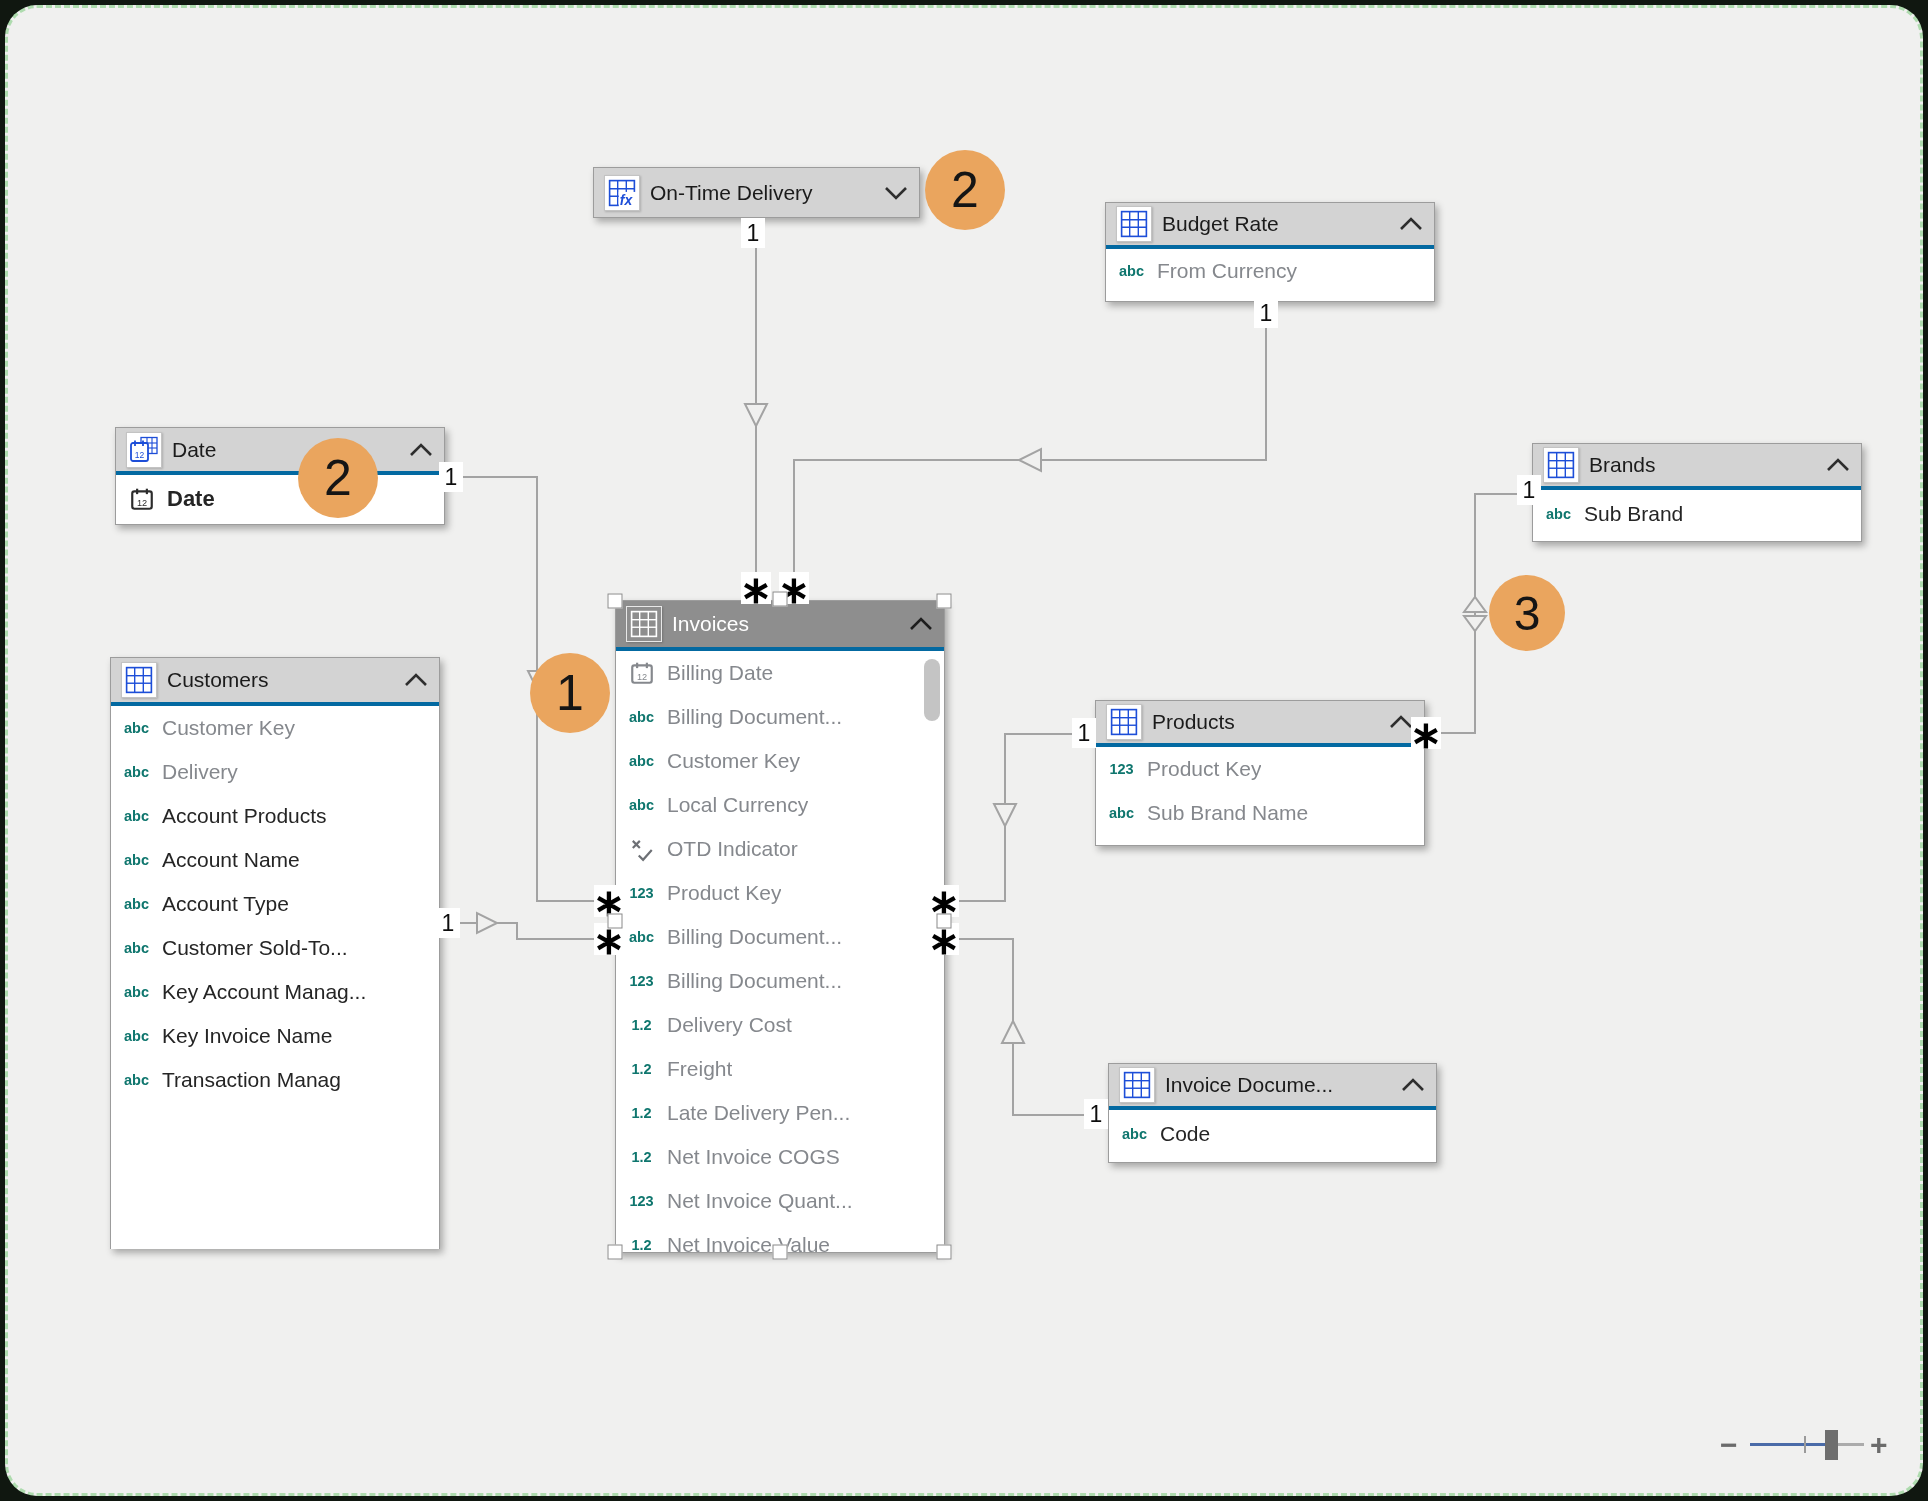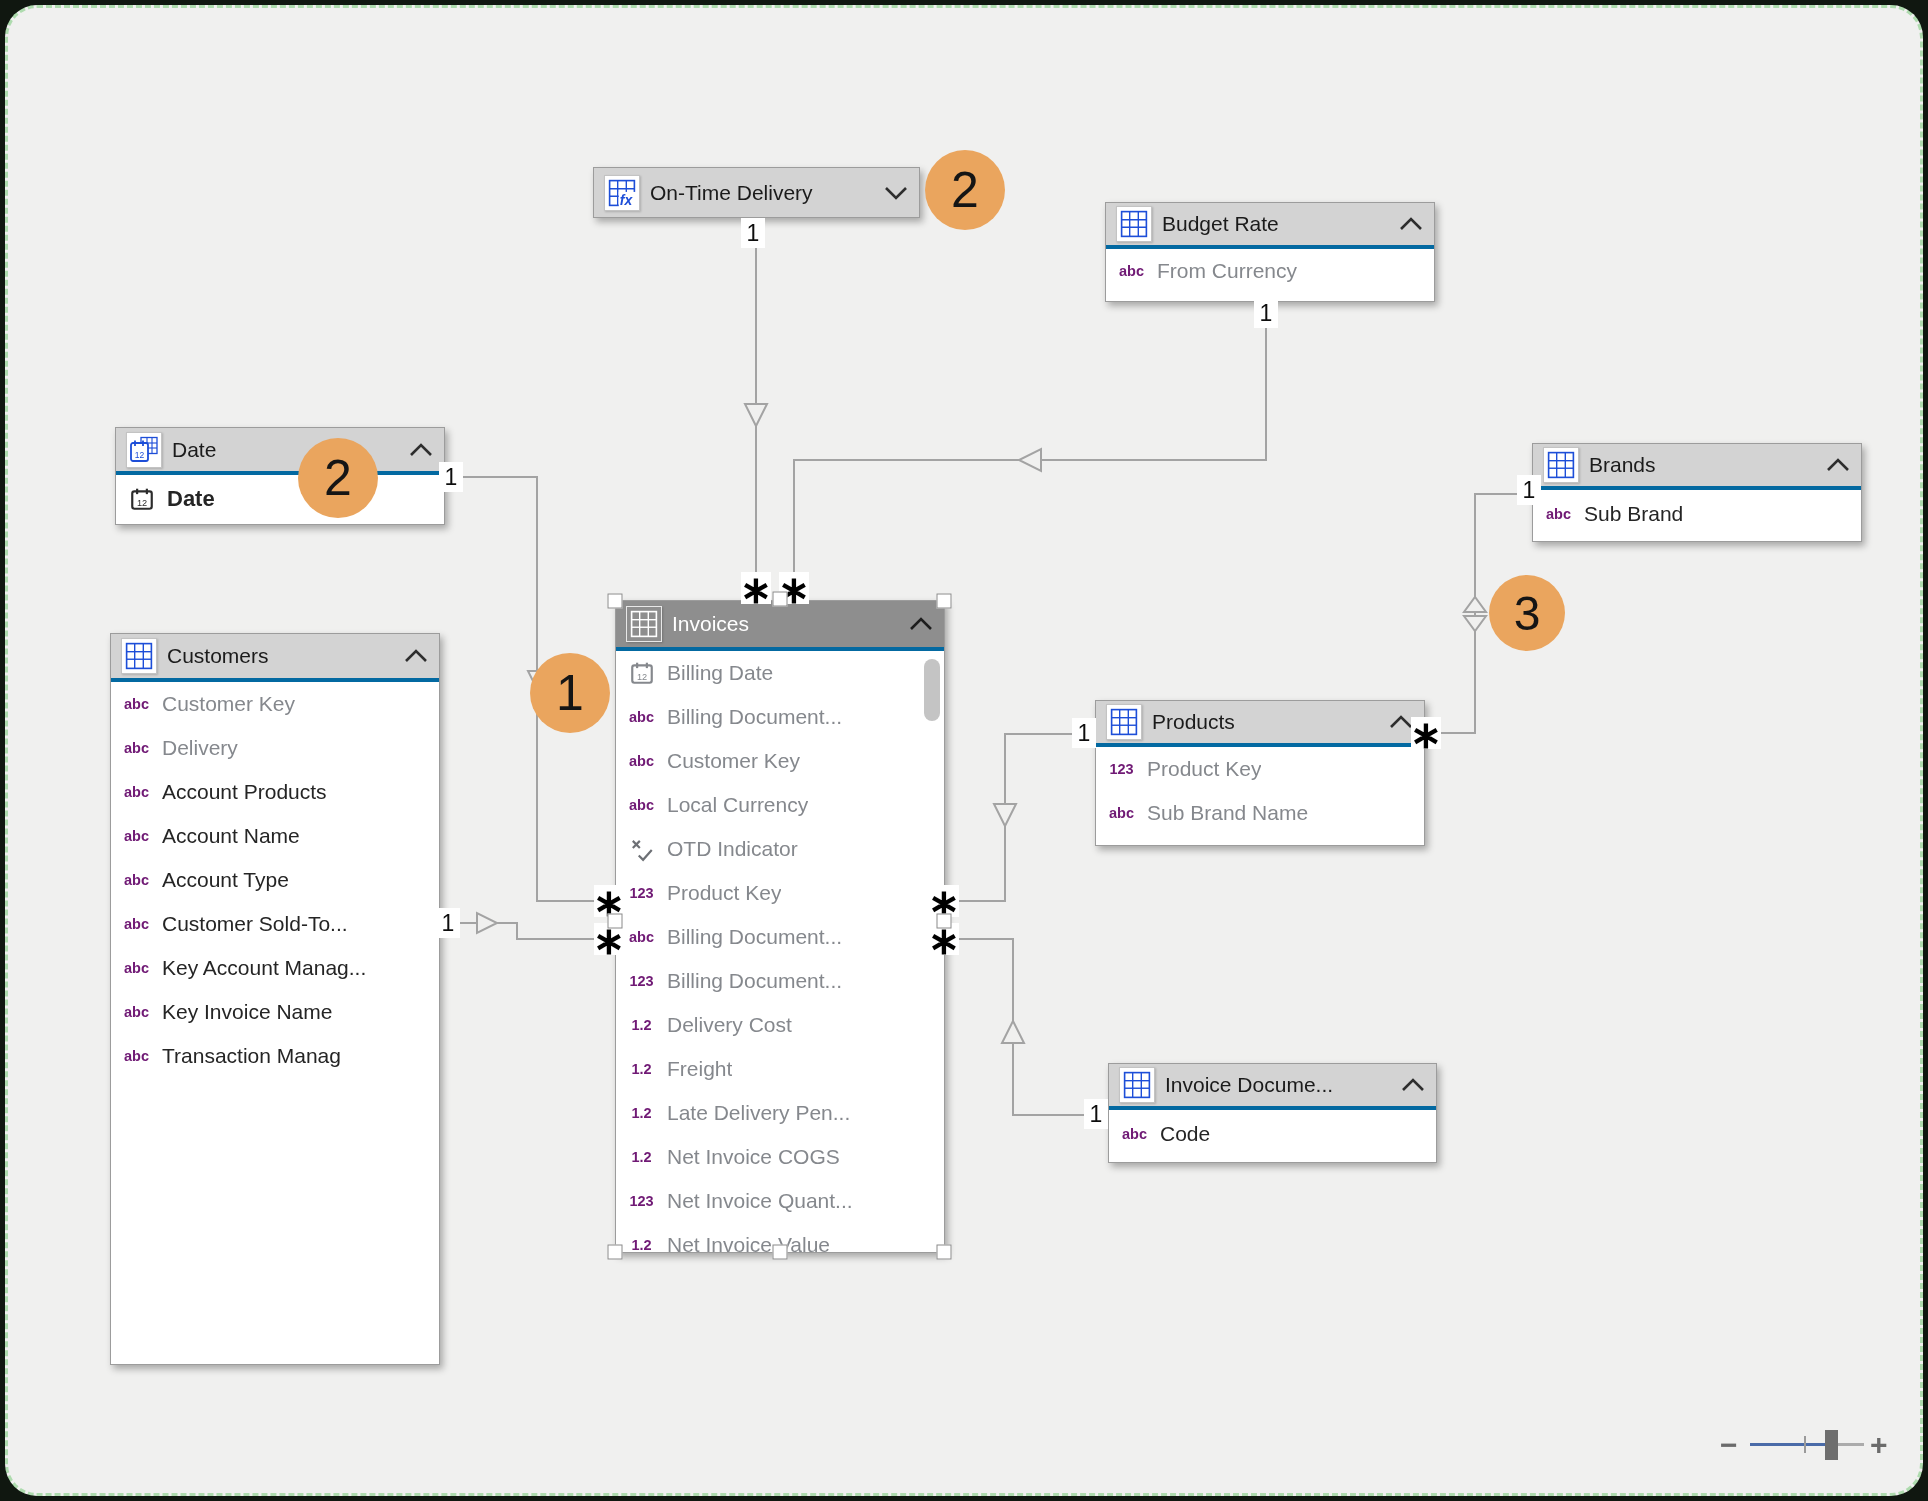--- a/index.html
+++ b/index.html
@@ -27,21 +27,21 @@
   .icon-box{
     width:34px;height:34px;background:#fff;border:1px solid #c3c3c3;
     display:flex;align-items:center;justify-content:center;flex:0 0 auto;
     color:#1d4ed8;box-shadow:1px 1px 2px rgba(0,0,0,.18);
   }
   .tbl.selected .icon-box{background:transparent;border-color:#e8e8e8;color:#ffffff;}
   .ttitle{flex:1;font-size:21px;white-space:nowrap;overflow:hidden;}
   .chev{flex:0 0 auto;display:flex;align-items:center;cursor:pointer;}
   .tbody{position:relative;overflow:hidden;background:#fff;}
   .row{height:44px;display:flex;align-items:center;gap:9px;padding:0 9px;box-sizing:border-box;}
-  .ftype{font-size:14.5px;font-weight:bold;color:#701a75;min-width:33px;text-align:center;flex:0 0 auto;}
+  .ftype{font-size:14.5px;font-weight:bold;color:#0f766e;min-width:33px;text-align:center;flex:0 0 auto;}
   .ficon{min-width:33px;display:flex;align-items:center;justify-content:center;flex:0 0 auto;}
   .flabel{font-size:21px;color:#252525;white-space:nowrap;overflow:hidden;}
   .flabel.muted{color:#85888d;}
   .flabel.bold{font-weight:bold;font-size:22px;}
   
   .mk{position:absolute;transform:translate(-50%,-50%);background:#fff;display:flex;
       align-items:center;justify-content:center;z-index:3;}
   .mk.one{width:24px;height:30px;font-size:23px;color:#0d0d0d;}
   .mk.many{width:30px;height:32px;font-size:38px;font-weight:bold;color:#000;}
   .mk.many span{transform:translateY(2px);}
@@ -181,21 +181,21 @@
                 <line x1="7.5" y1="2.5" x2="7.5" y2="7.5" stroke="#2c2c2c" stroke-width="2"></line>
                 <line x1="16.5" y1="2.5" x2="16.5" y2="7.5" stroke="#2c2c2c" stroke-width="2"></line>
                 <text x="12" y="18.5" font-size="8.5" text-anchor="middle" fill="#2c2c2c">12</text>
               </svg>
         </span>
         <span class="flabel bold">Date</span>
       </div>
     </div>
   </div>
 
-  <div class="tbl" style="left:110px;top:633px;width:330px;height:732px;">
+  <div class="tbl" style="left:110px;top:657px;width:330px;height:592px;">
     <div class="tbl-header" style="height:48px;">
       <span class="icon-box">
         <svg width="28" height="28" viewBox="0 0 26 26">
               <rect x="1.5" y="1.5" width="23" height="23" fill="none" stroke="currentColor" stroke-width="1.5"></rect>
               <line x1="1.5" y1="9" x2="24.5" y2="9" stroke="currentColor" stroke-width="1.3"></line>
               <line x1="1.5" y1="16" x2="24.5" y2="16" stroke="currentColor" stroke-width="1.3"></line>
               <line x1="9" y1="1.5" x2="9" y2="24.5" stroke="currentColor" stroke-width="1.3"></line>
               <line x1="17" y1="1.5" x2="17" y2="24.5" stroke="currentColor" stroke-width="1.3"></line>
             </svg>
       </span>

